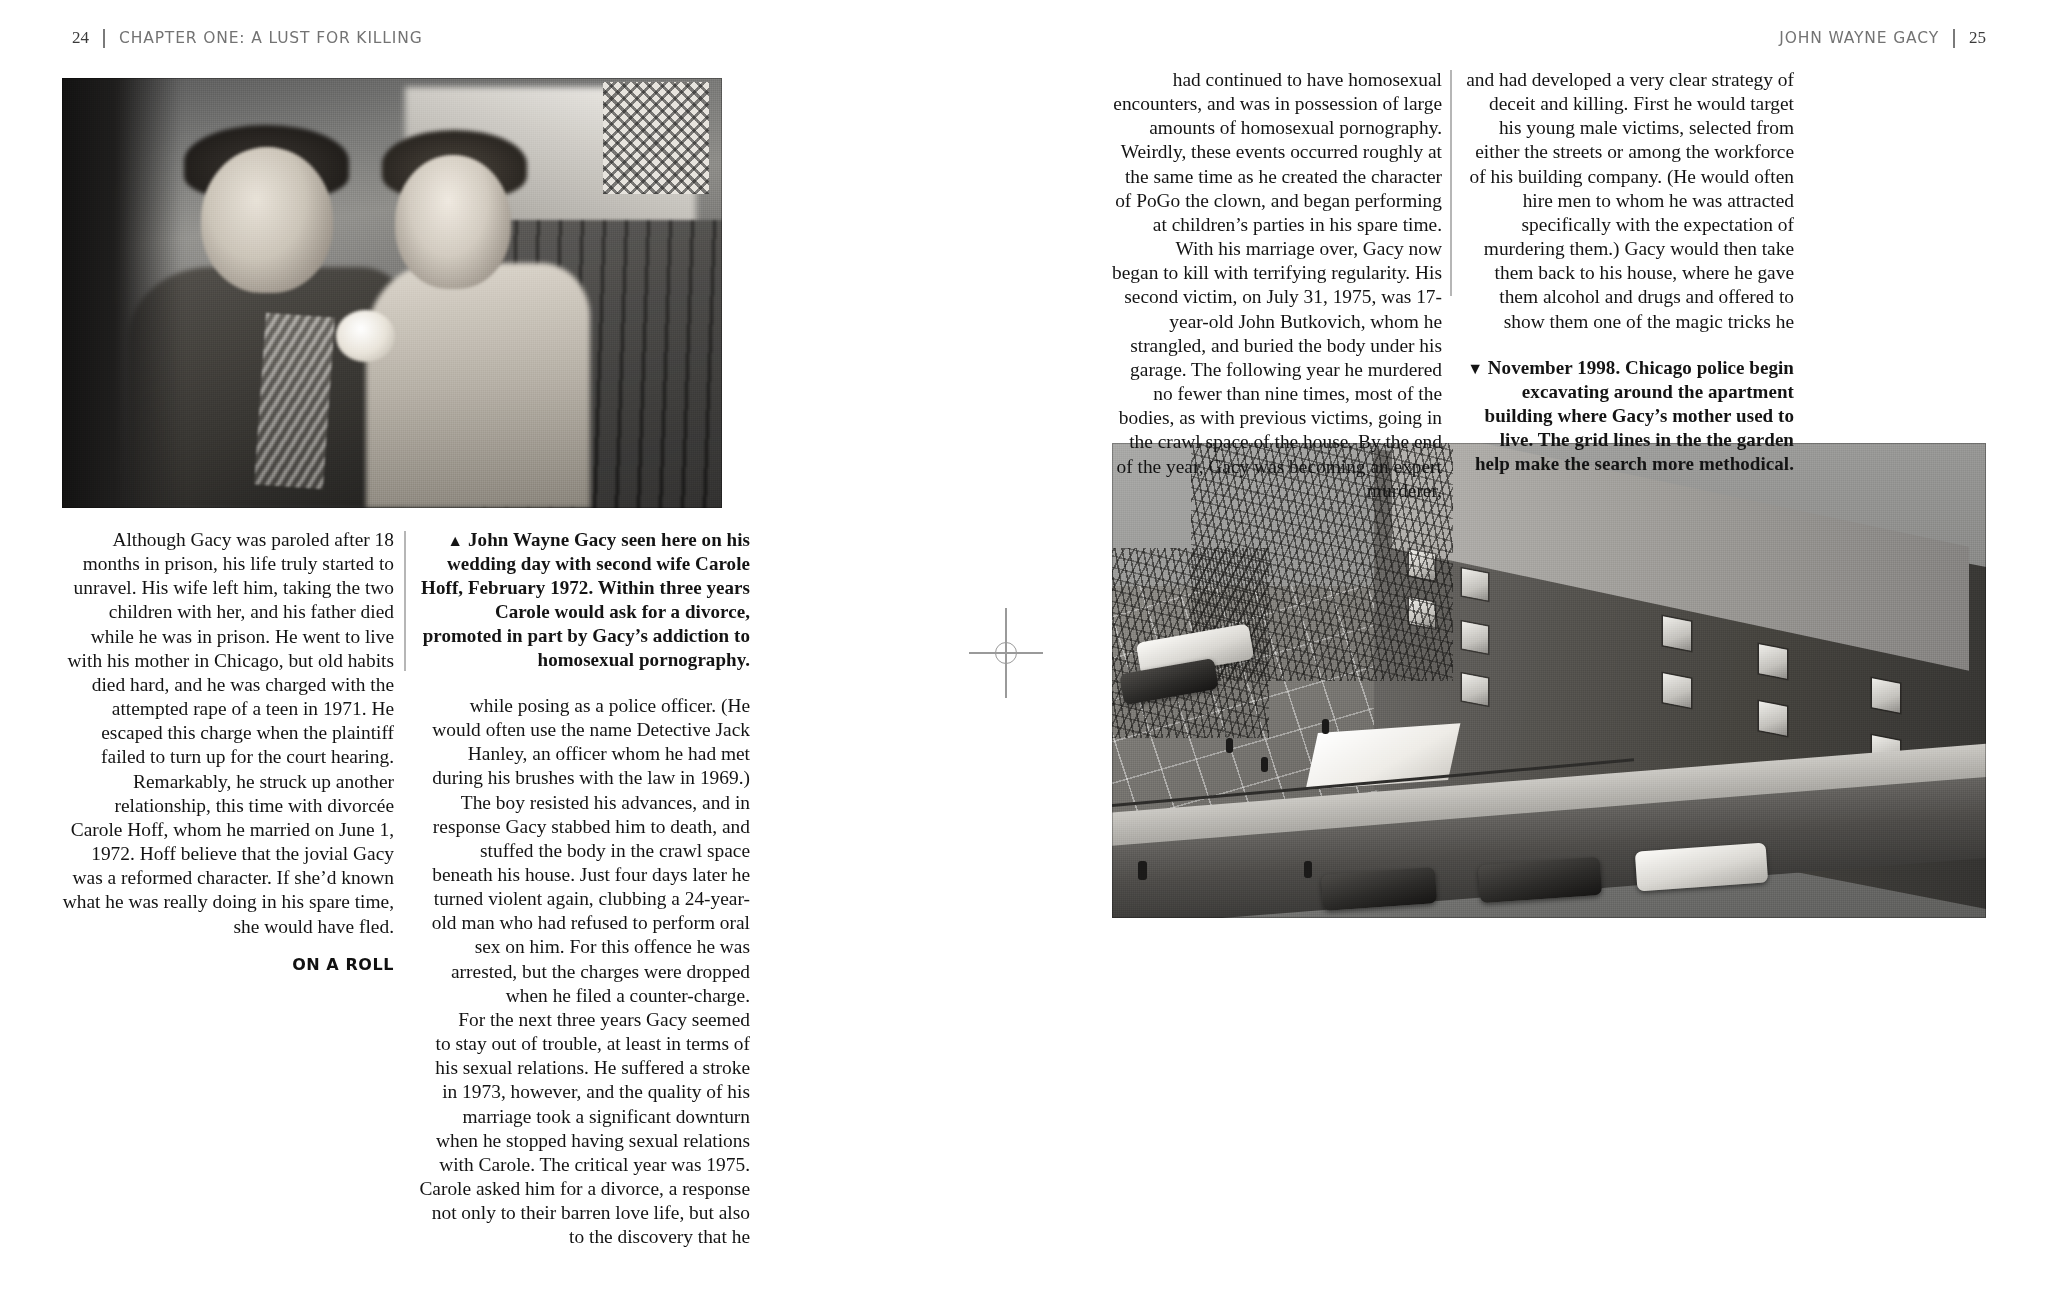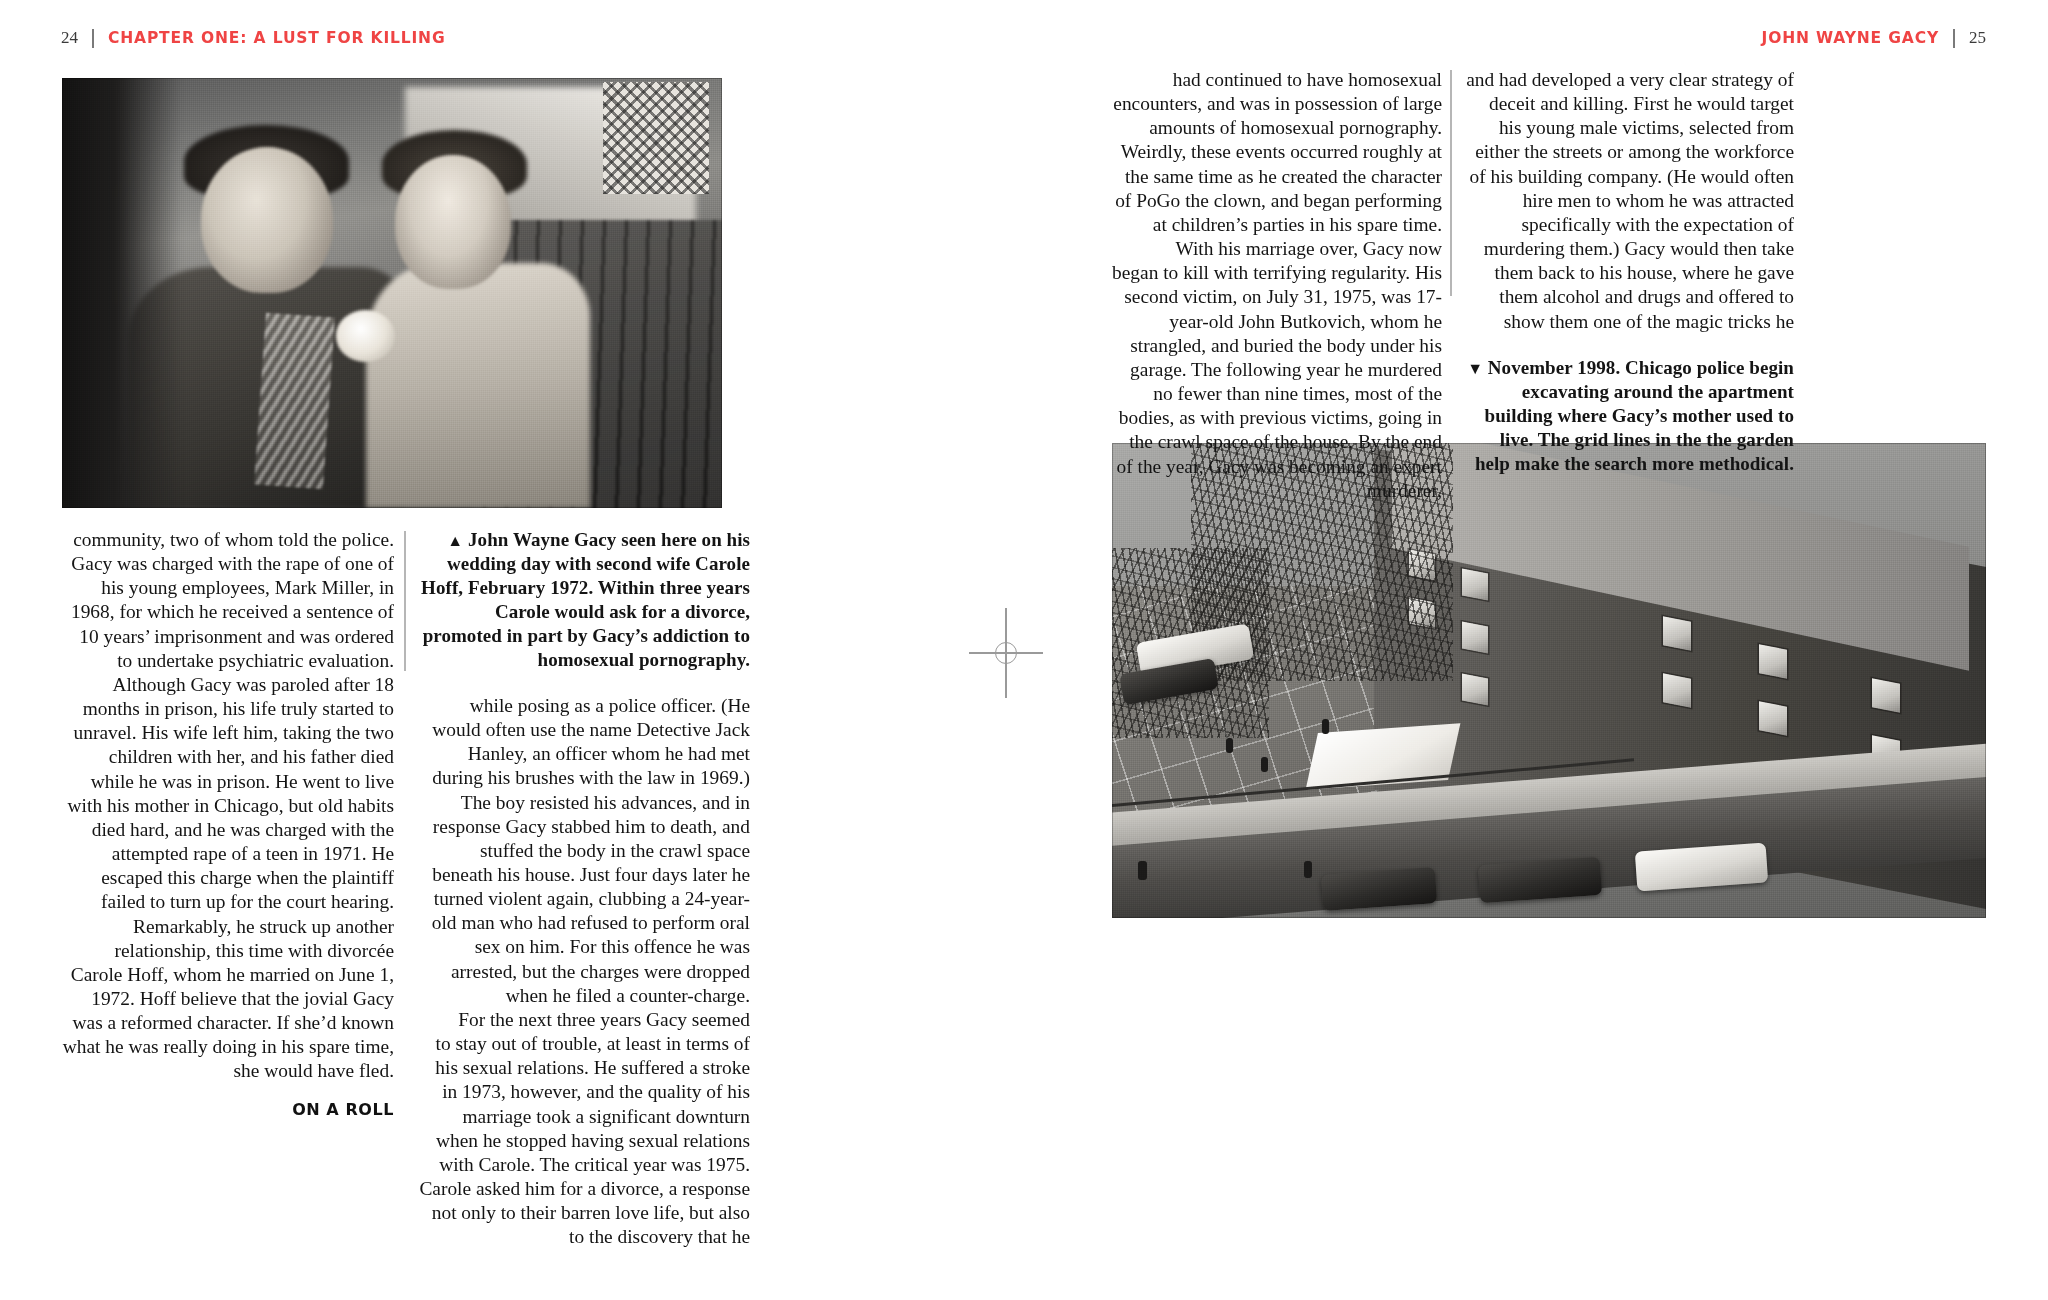--- a/index.html
+++ b/index.html
@@ -26,37 +26,37 @@
   .runhead {
     position: absolute;
     top: 28px;
     display: flex;
     align-items: center;
     gap: 14px;
     font-family: "DejaVu Sans", sans-serif;
     font-size: 15.5px;
     letter-spacing: 0.055em;
   }
-  .runhead-left { left: 61px; }
+  .runhead-left { left: 72px; }
   .runhead-right { right: 62px; }
   .folio {
     font-family: "Liberation Serif", serif;
     font-size: 17px;
     color: #3a3a3a;
     letter-spacing: 0;
   }
   .runhead-rule {
     width: 2px;
     height: 19px;
     background: #7a7a7a;
     display: inline-block;
   }
   .runhead-title {
-    font-weight: bold;
-    color: #ef4444;
+    font-weight: normal;
+    color: #737373;
     text-transform: uppercase;
   }
 
   
   .photo {
     position: absolute;
     overflow: hidden;
     background: #b9b9b9;
   }
 
@@ -390,21 +390,20 @@
     <div class="ae-person" style="left:22%; top:88%; width:8px; height:17px;"></div>
 
     <div class="photo-noise"></div>
     <div class="photo-border"></div>
   </div>
 
   <div class="col-rule" id="rule-1-2"></div>
   <div class="col-rule" id="rule-3-4"></div>
 
   <div class="col" id="col1">
-    <p>community, two of whom told the police. Gacy was charged with the rape of one of his young employees, Mark Miller, in 1968, for which he received a sentence of 10 years’ imprisonment and was ordered to undertake psychiatric evaluation.</p>
     <p class="indent">Although Gacy was paroled after 18 months in prison, his life truly started to unravel. His wife left him, taking the two children with her, and his father died while he was in prison. He went to live with his mother in Chicago, but old habits died hard, and he was charged with the attempted rape of a teen in 1971. He escaped this charge when the plaintiff failed to turn up for the court hearing. Remarkably, he struck up another relationship, this time with divorcée Carole Hoff, whom he married on June 1, 1972. Hoff believe that the jovial Gacy was a reformed character. If she’d known what he was really doing in his spare time, she would have fled.</p>
     <div class="subhead">ON A ROLL</div>
   </div>
 
   <div class="col" id="col2">
     <p class="caption"><span class="marker">▲</span> <span>John Wayne Gacy seen here on his wedding day with second wife Carole Hoff, February 1972. Within three years Carole would ask for a divorce, promoted in part by Gacy’s addiction to homosexual pornography.</span></p>
     <div class="gap"></div>
     <p>while posing as a police officer. (He would often use the name Detective Jack Hanley, an officer whom he had met during his brushes with the law in 1969.) The boy resisted his advances, and in response Gacy stabbed him to death, and stuffed the body in the crawl space beneath his house. Just four days later he turned violent again, clubbing a 24-year-old man who had refused to perform oral sex on him. For this offence he was arrested, but the charges were dropped when he filed a counter-charge.</p>
     <p class="indent">For the next three years Gacy seemed to stay out of trouble, at least in terms of his sexual relations. He suffered a stroke in 1973, however, and the quality of his marriage took a significant downturn when he stopped having sexual relations with Carole. The critical year was 1975. Carole asked him for a divorce, a response not only to their barren love life, but also to the discovery that he</p>
   </div>

